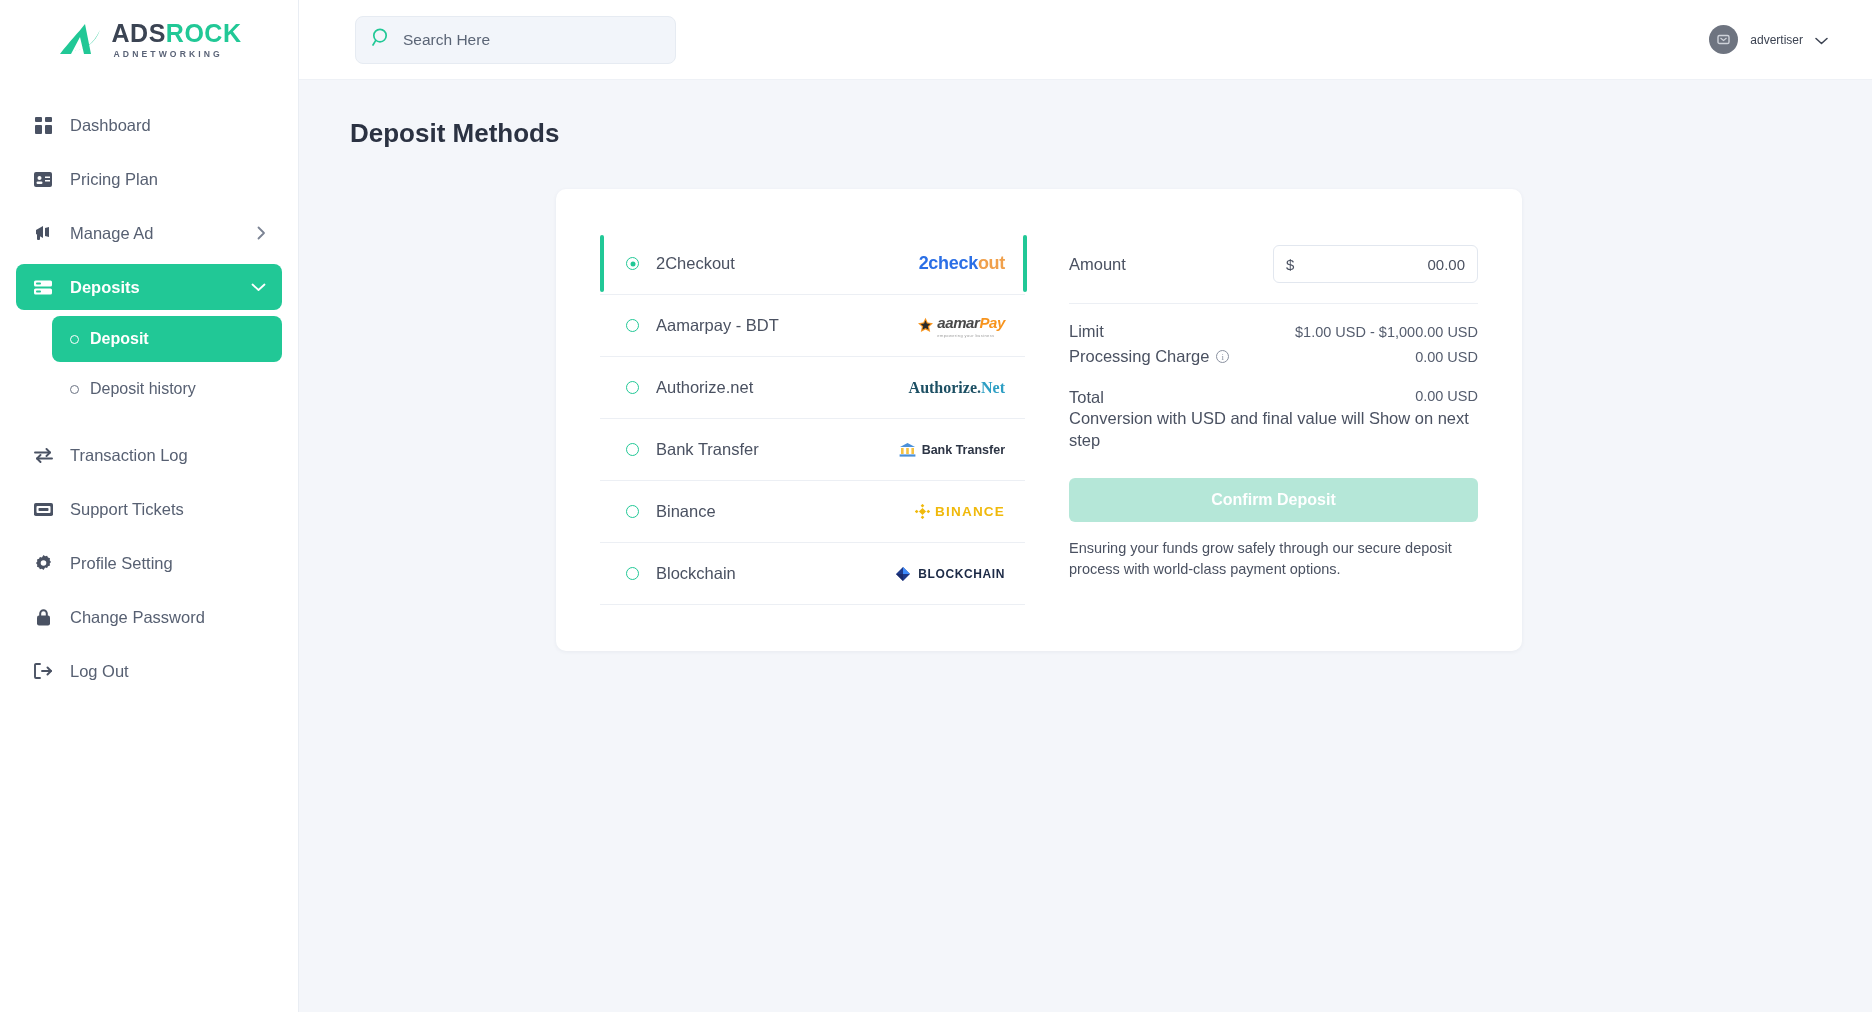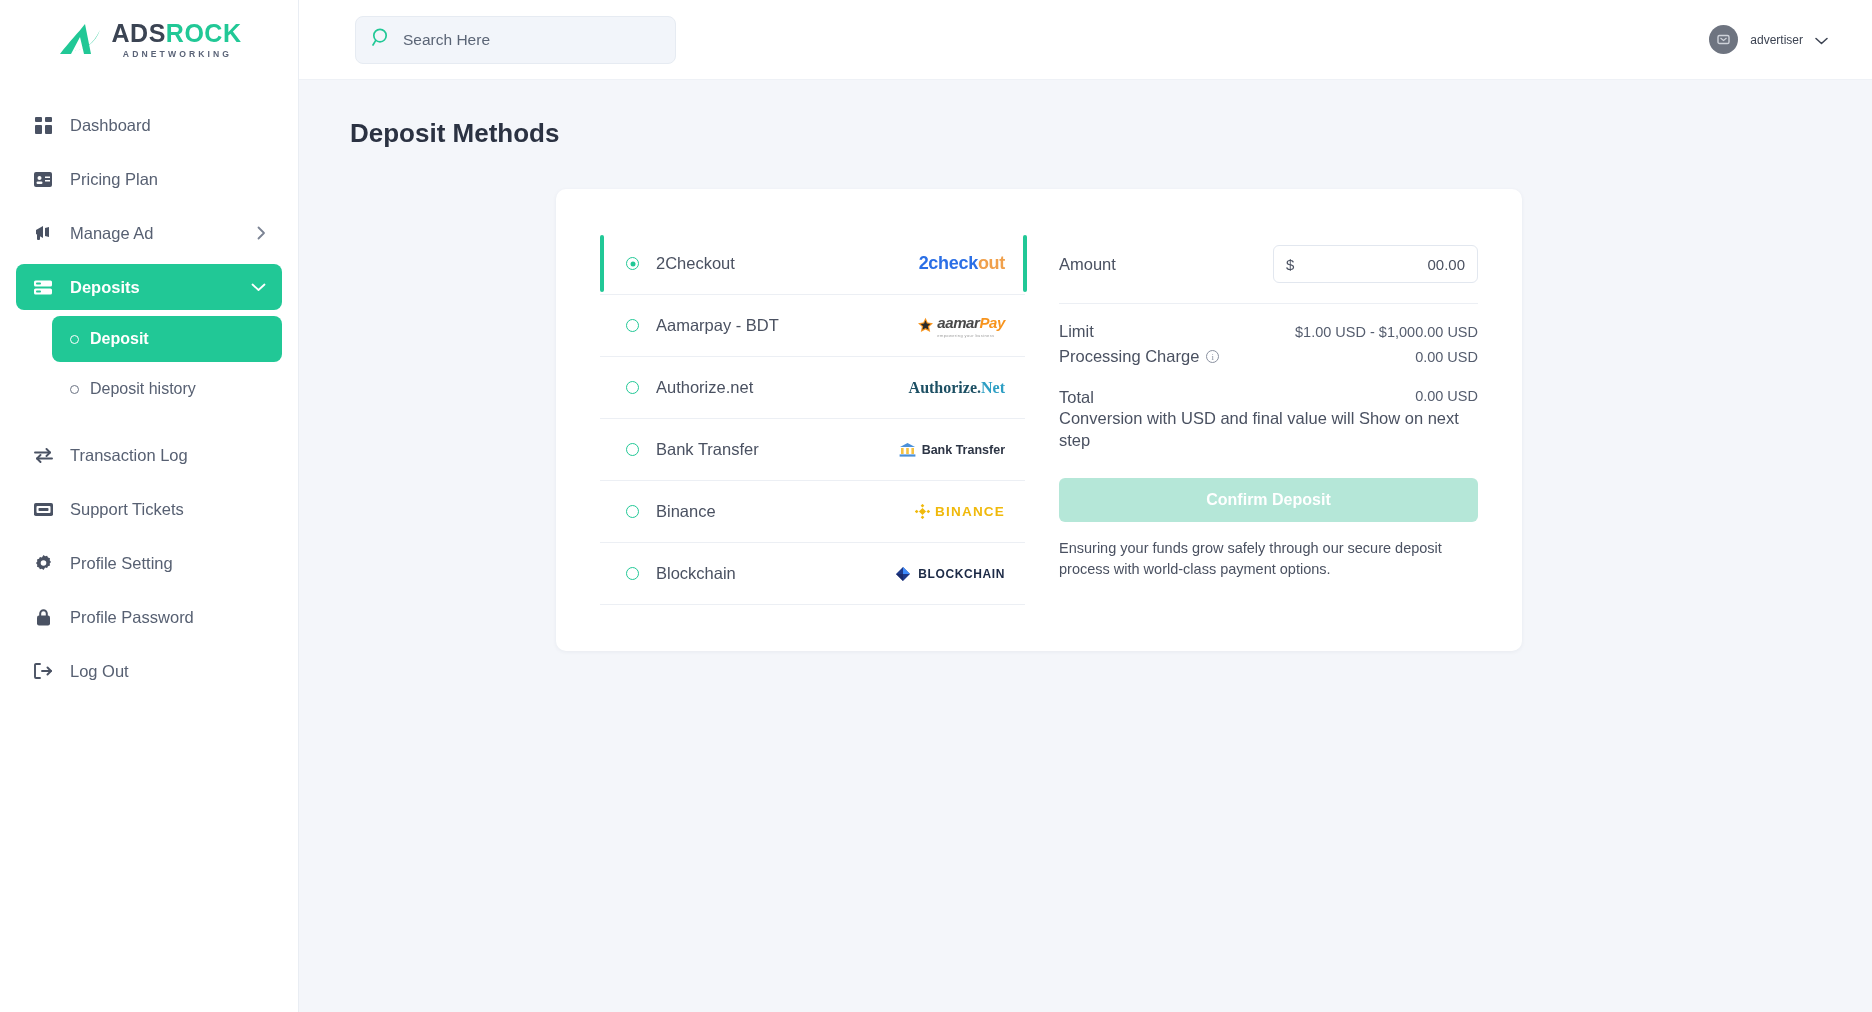--- a/index.html
+++ b/index.html
@@ -22,21 +22,21 @@
     height: 80px; display: flex; align-items: center; justify-content: center;
   }
   .logo { display: flex; align-items: center; gap: 9px; }
   .logo-mark { width: 46px; height: 40px; }
   .logo-text { display: flex; flex-direction: column; line-height: 1; }
   .logo-main { font-size: 25px; font-weight: 700; letter-spacing: .5px; }
   .logo-main .ads { color: #3b4453; }
   .logo-main .rock { color: #21c896; }
   .logo-sub {
     font-size: 8.6px; color: #5a6377; letter-spacing: 3.1px;
-    font-weight: 600; margin-top: 4px; margin-left: 2px; text-align: center;
+    font-weight: 600; margin-top: 4px; margin-left: 2px;
   }
 
   .nav { margin-top: 22px; padding: 0 16px; }
   .nav-item {
     display: flex; align-items: center;
     height: 46px; border-radius: 8px;
     padding: 0 16px; margin-bottom: 8px;
     color: #576072; font-size: 16.5px;
     cursor: pointer; position: relative;
   }
@@ -93,21 +93,21 @@
   .page-title {
     font-size: 26px; color: #2b3242; font-weight: 700;
     margin: 0 0 40px 51px;
   }
 
   .card {
     width: 966px; margin-left: 257px;
     background: #fff; border-radius: 10px;
     box-shadow: 0 1px 4px rgba(32,45,77,.06);
     padding: 44px 44px 46px 44px;
-    display: flex; gap: 34px;
+    display: flex; gap: 44px;
   }
 
   
   .methods { width: 425px; }
   .method {
     display: flex; align-items: center;
     height: 62px; border-bottom: 1px solid #eceff4;
     position: relative; cursor: pointer; padding: 0 20px 0 26px;
   }
   .method:last-child { border-bottom: 1px solid #eceff4; }
@@ -305,21 +305,21 @@
         <span>Profile Setting</span>
       </div>
 
       <div class="nav-item">
         <span class="ico">
           <svg width="15" height="17" viewBox="0 0 15 17" fill="currentColor">
             <path d="M3.2 7 V4.6 a4.3 4.3 0 0 1 8.6 0 V7 h-2 V4.6 a2.3 2.3 0 0 0 -4.6 0 V7 Z"></path>
             <rect x="1" y="6.6" width="13" height="10" rx="2"></rect>
           </svg>
         </span>
-        <span>Profile Password</span>
+        <span>Change Password</span>
       </div>
 
       <div class="nav-item">
         <span class="ico">
           <svg width="18" height="16" viewBox="0 0 18 16" fill="none" stroke="currentColor" stroke-width="1.9" stroke-linecap="round" stroke-linejoin="round">
             <path d="M6 1 H2 a1 1 0 0 0 -1 1 v12 a1 1 0 0 0 1 1 h4"></path>
             <path d="M8 8 H17"></path>
               <path d="M13.5 4.5 L17 8 L13.5 11.5"></path>
           </svg>
         </span>

